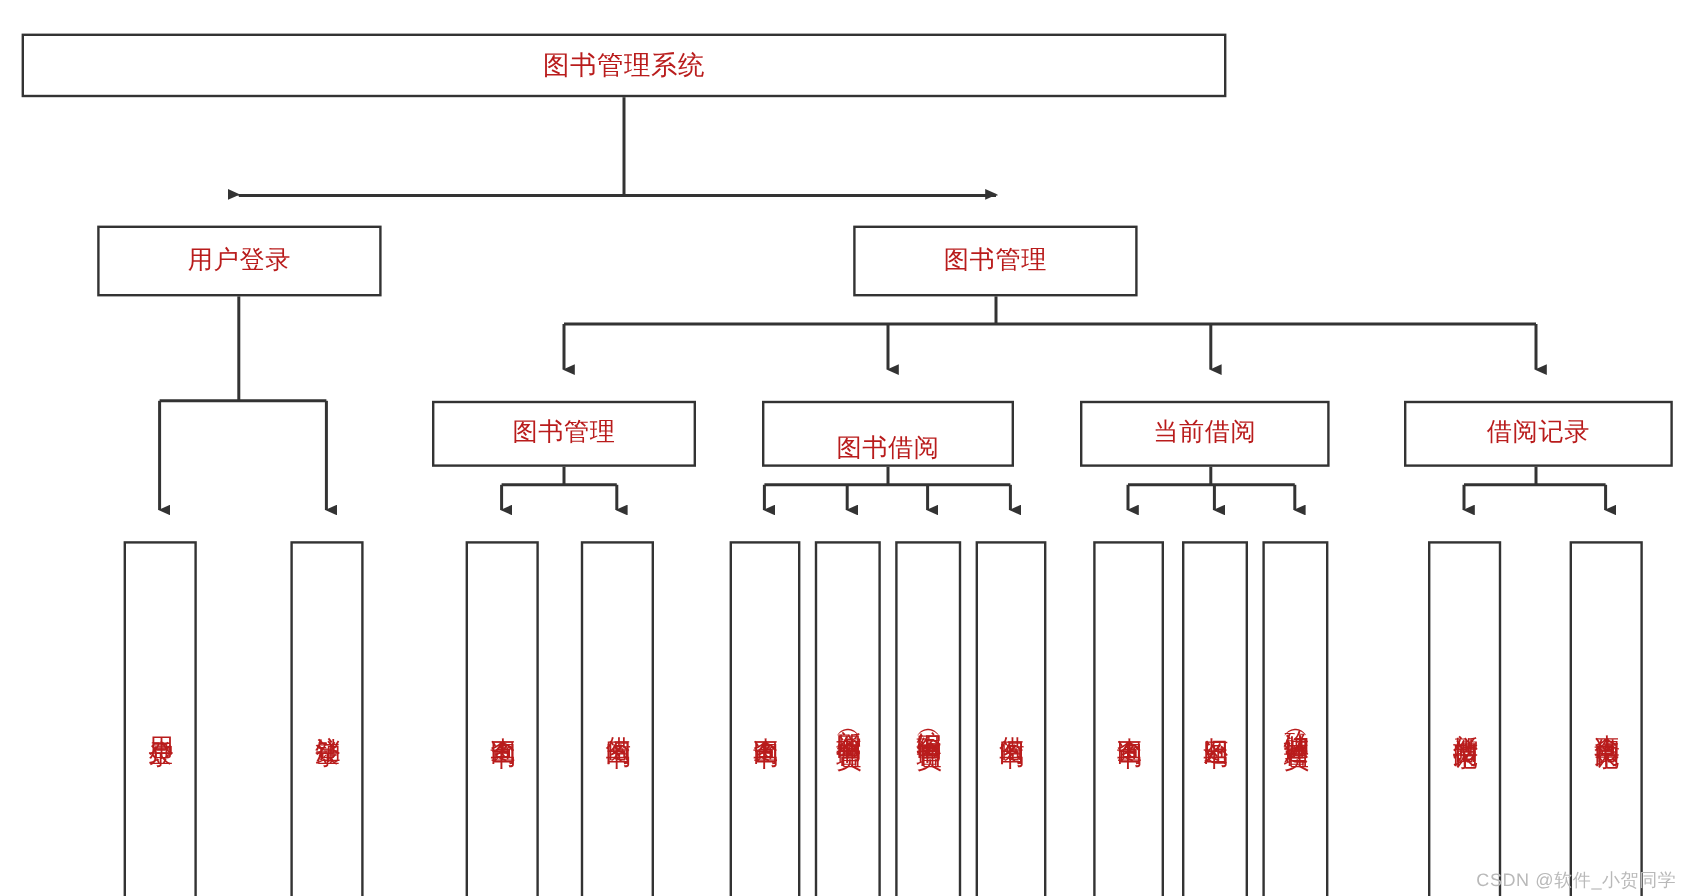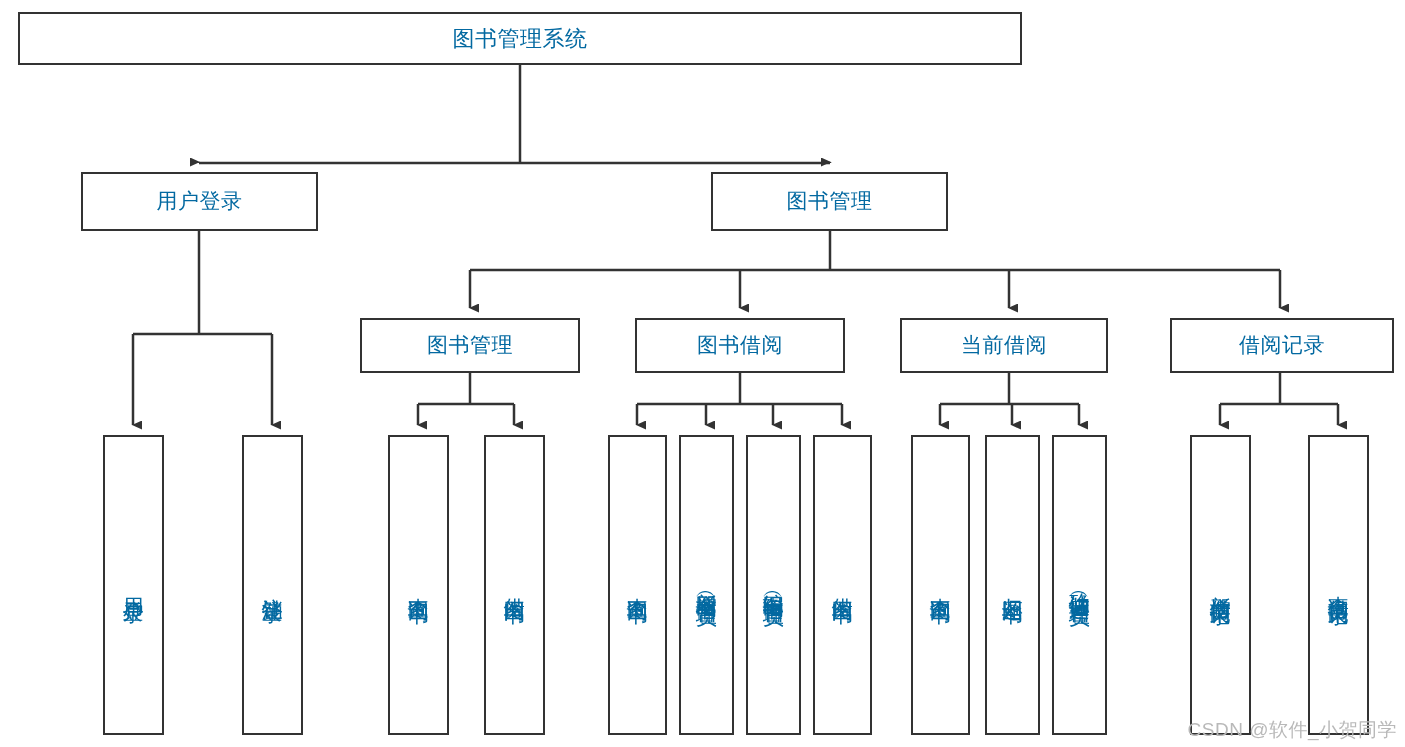--- a/index.html
+++ b/index.html
@@ -21,21 +21,22 @@
     width: 1405px; height: 747px;
     pointer-events: none;
   }
   .node {
     position: absolute;
     border: 2.5px solid #333333;
     background: #ffffff;
     display: flex;
     align-items: center;
     justify-content: center;
-    color: #0369a1;
+    color: #b91c1c;
+    margin-top: 16px;
   }
   .node .label {
     display: block;
     text-align: center;
     line-height: 1.18;
     white-space: nowrap;
   }
   .node.horiz .label {
     font-size: 21px;
     letter-spacing: 0.5px;
@@ -52,21 +53,21 @@
     writing-mode: vertical-rl;
     text-orientation: upright;
     font-size: 21px;
     line-height: 1.22;
     letter-spacing: 2px;
   }
   #watermark {
     position: absolute;
     right: 8px;
     bottom: 4px;
-    font-size: 19px;
+    font-size: 15px;
     color: #b9b9b9;
     letter-spacing: 0.5px;
     white-space: nowrap;
   }
 </style>
 </head>
 <body>
 
 <div id="canvas">
 
@@ -119,21 +120,21 @@
       </div>
       <div class="node horiz" style="left: 81px; top: 172px; width: 237px; height: 59px;">
         <span class="label">用户登录</span>
       </div>
       <div class="node horiz" style="left: 711px; top: 172px; width: 237px; height: 59px;">
         <span class="label">图书管理</span>
       </div>
       <div class="node horiz" style="left: 360px; top: 318px; width: 220px; height: 55px;">
         <span class="label">图书管理</span>
       </div>
-      <div class="node horiz" style="left: 635px; top: 318px; width: 210px; height: 55px;">
+      <div class="node horiz" style="left: 635px; top: 318px; width: 210px; height: 55px; align-items: flex-end;">
         <span class="label">图书借阅</span>
       </div>
       <div class="node horiz" style="left: 900px; top: 318px; width: 208px; height: 55px;">
         <span class="label">当前借阅</span>
       </div>
       <div class="node horiz" style="left: 1170px; top: 318px; width: 224px; height: 55px;">
         <span class="label">借阅记录</span>
       </div>
       <div class="node vert" style="left: 103px; top: 435px; width: 61px; height: 300px;">
         <span class="label">用户登录</span>

